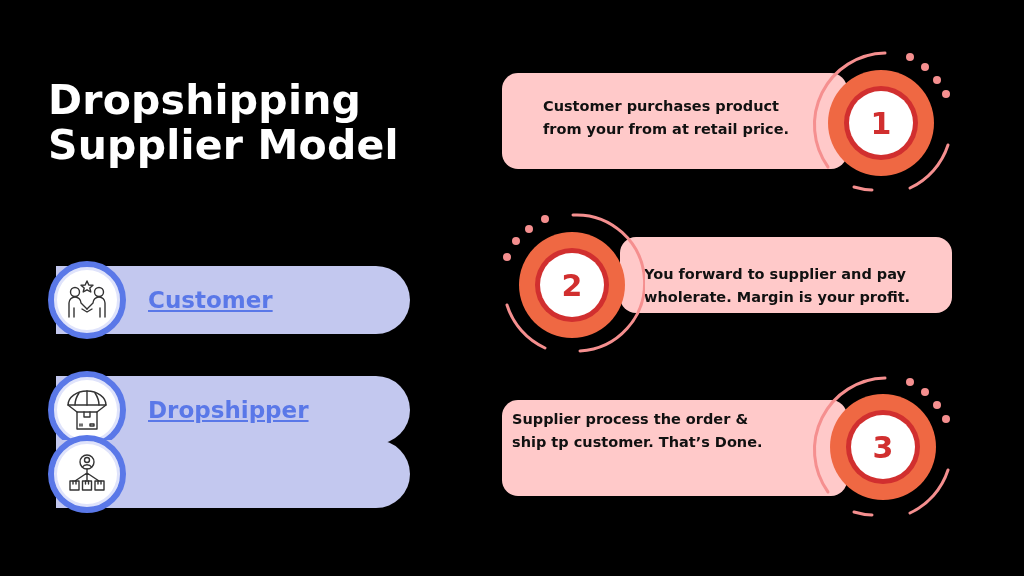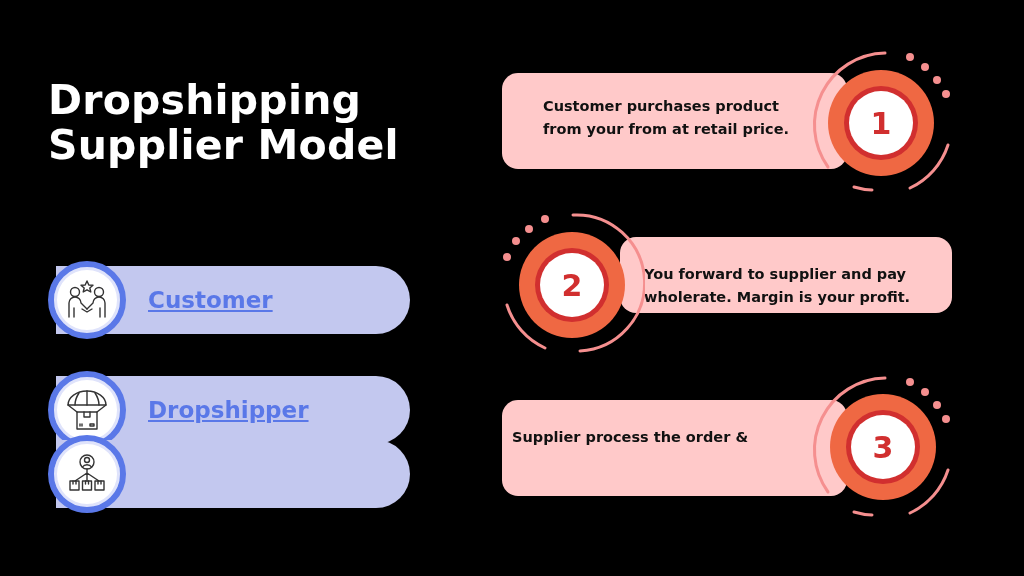--- a/index.html
+++ b/index.html
@@ -135,22 +135,23 @@
     <circle cx="21" cy="36" r="4" fill="#f58f8f"></circle>
     <circle cx="12" cy="52" r="4" fill="#f58f8f"></circle>
     <circle cx="77" cy="80" r="53" fill="#ef6843"></circle>
     <circle cx="77" cy="80" r="37" fill="#d12f2f"></circle>
     <circle cx="77" cy="80" r="32" fill="#ffffff"></circle>
   </svg>
   <div class="badge-num" style="left:2px; top:5px;">2</div>
 </div>
 
 <div class="card" style="left:502px; top:400px; width:345px; height:96px;">
-  <div class="card-text" style="left:10px; top:26px;">
+  <div class="card-text" style="left:10px; top:8px;">
     <div>Supplier process the order &amp;</div>
+    <div>ship tp customer. That’s Done.</div>
   </div>
 </div>
 <div class="badge" style="left:810px; top:375px;">
   <svg viewBox="0 0 150 150">
     <path d="M75 3 A72 72 0 0 0 18 117" stroke="#f58f8f" stroke-width="3" fill="none" stroke-linecap="round"></path>
     <path d="M44 137 A72 72 0 0 0 62 140" stroke="#f58f8f" stroke-width="3" fill="none" stroke-linecap="round"></path>
     <path d="M100 138 A72 72 0 0 0 138 95" stroke="#f58f8f" stroke-width="3" fill="none" stroke-linecap="round"></path>
     <circle cx="100" cy="7" r="4" fill="#f58f8f"></circle>
     <circle cx="115" cy="17" r="4" fill="#f58f8f"></circle>
     <circle cx="127" cy="30" r="4" fill="#f58f8f"></circle>

